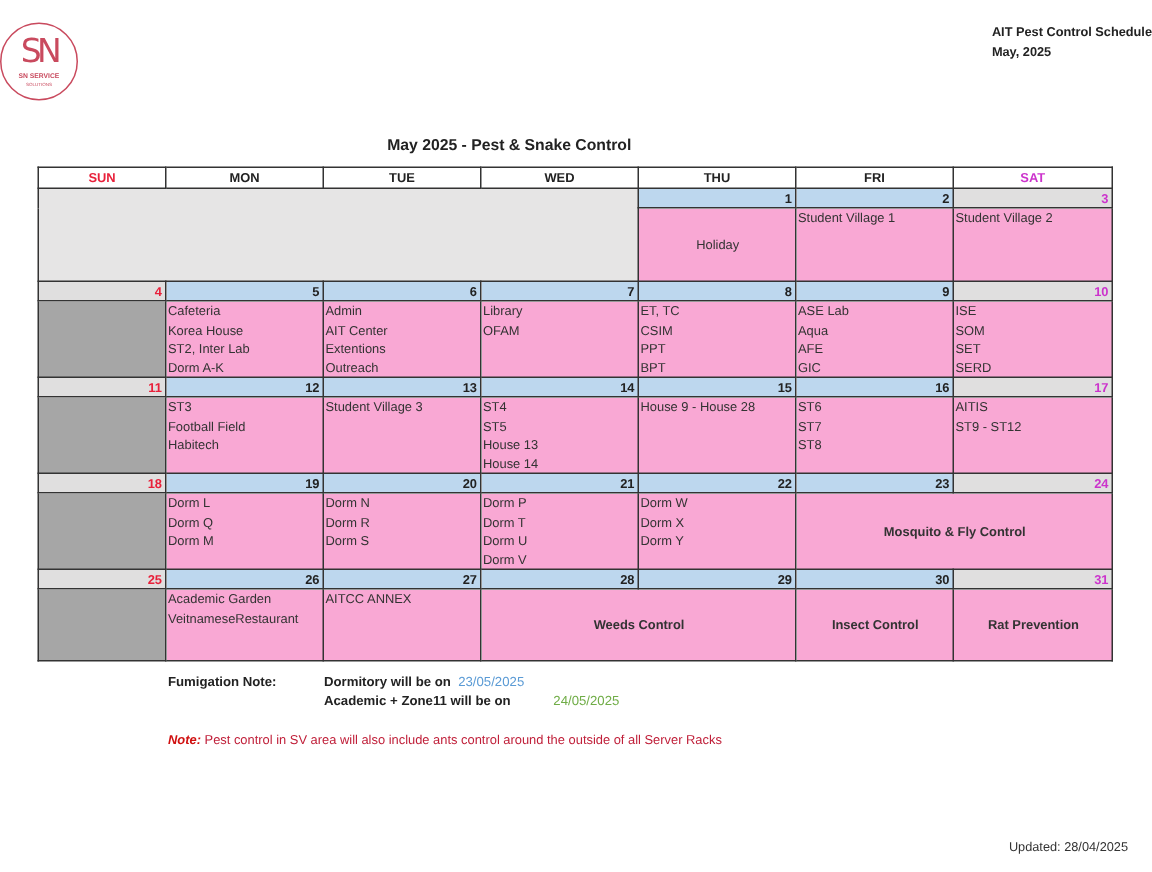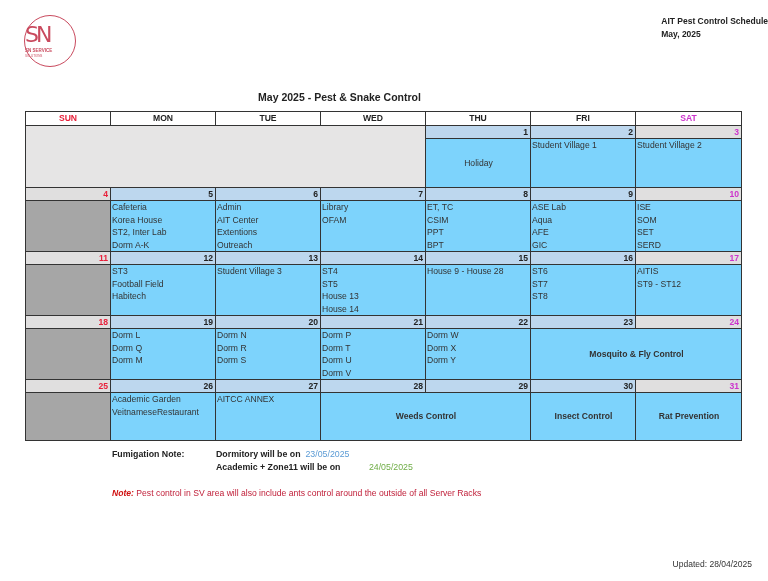--- a/index.html
+++ b/index.html
@@ -1,29 +1,29 @@
 <!DOCTYPE html>
 <html><head>
 <meta charset="utf-8">
 <style>
   html, body { margin:0; padding:0; background:#ffffff; }
   body { width:768px; height:581px; position:relative; overflow:hidden; font-family:"Liberation Sans", sans-serif; color:#222; }
-  .logo { position:absolute; left:24px; top:15px; width:52px; height:52px; border:1.5px solid #c94a5e; border-radius:50%; box-sizing:border-box; }
+  .logo { position:absolute; left:0; top:15px; width:52px; height:52px; border:1.5px solid #c94a5e; border-radius:50%; box-sizing:border-box; text-align:center; }
   .logo .mark { color:#c94a5e; font-size:22px; font-weight:normal; letter-spacing:-3px; line-height:26px; margin-top:6px; font-family:"DejaVu Sans", sans-serif; }
   .logo .sub { color:#c94a5e; font-size:4.5px; font-weight:bold; line-height:6px; }
   .logo .sub2 { color:#c94a5e; font-size:3px; line-height:4px; }
   .hdr-right { position:absolute; right:0; top:15px; font-size:8.5px; font-weight:bold; line-height:13px; color:#222; }
   .title { position:absolute; left:0; width:679px; top:91px; text-align:center; font-size:10.5px; font-weight:bold; }
   table.cal { position:absolute; left:25px; top:111px; border-collapse:collapse; table-layout:fixed; width:716px;padding-left:31px; }
   table.cal td { border:1px solid #333; padding:0; font-size:8.6px; vertical-align:top; overflow:hidden; }
   td.dow { height:13px; text-align:center; font-weight:bold; font-size:9px; line-height:13px; background:#fff; }
   td.dnum { height:12px; text-align:right; font-weight:bold; font-size:9px; line-height:12px; padding-right:2px !important; background:#bdd7ee; }
   td.dnum.sun { background:#e0dfdf; color:#e8203a; }
   td.dnum.sat { background:#e0dfdf; color:#cc33cc; }
-  td.content { background:#7dd3fc; line-height:12.5px; padding-left:1px !important; color:#333; }
+  td.content { background:#f9a8d4; line-height:12.5px; padding-left:1px !important; color:#333; }
   td.blank-light { background:#e6e5e5; }
   td.blank-dark { background:#a6a6a6; }
   .c-sun { color:#e8203a; }
   .c-sat { color:#cc33cc;margin-top:46px; }
   .holiday { color:#e8203a; font-weight:normal; font-size:9px; text-align:center; }
   .merged { font-weight:bold; font-size:8.6px; text-align:center; vertical-align:middle !important; color:#222; }
   .item { display:block; white-space:nowrap; }
   .notes { position:absolute; left:112px; top:449px; font-size:8.8px; font-weight:bold; }
   .notes .label { position:absolute; left:0; top:0; white-space:nowrap; }
   .notes .line1 { position:absolute; left:104px; top:0; white-space:nowrap; }

